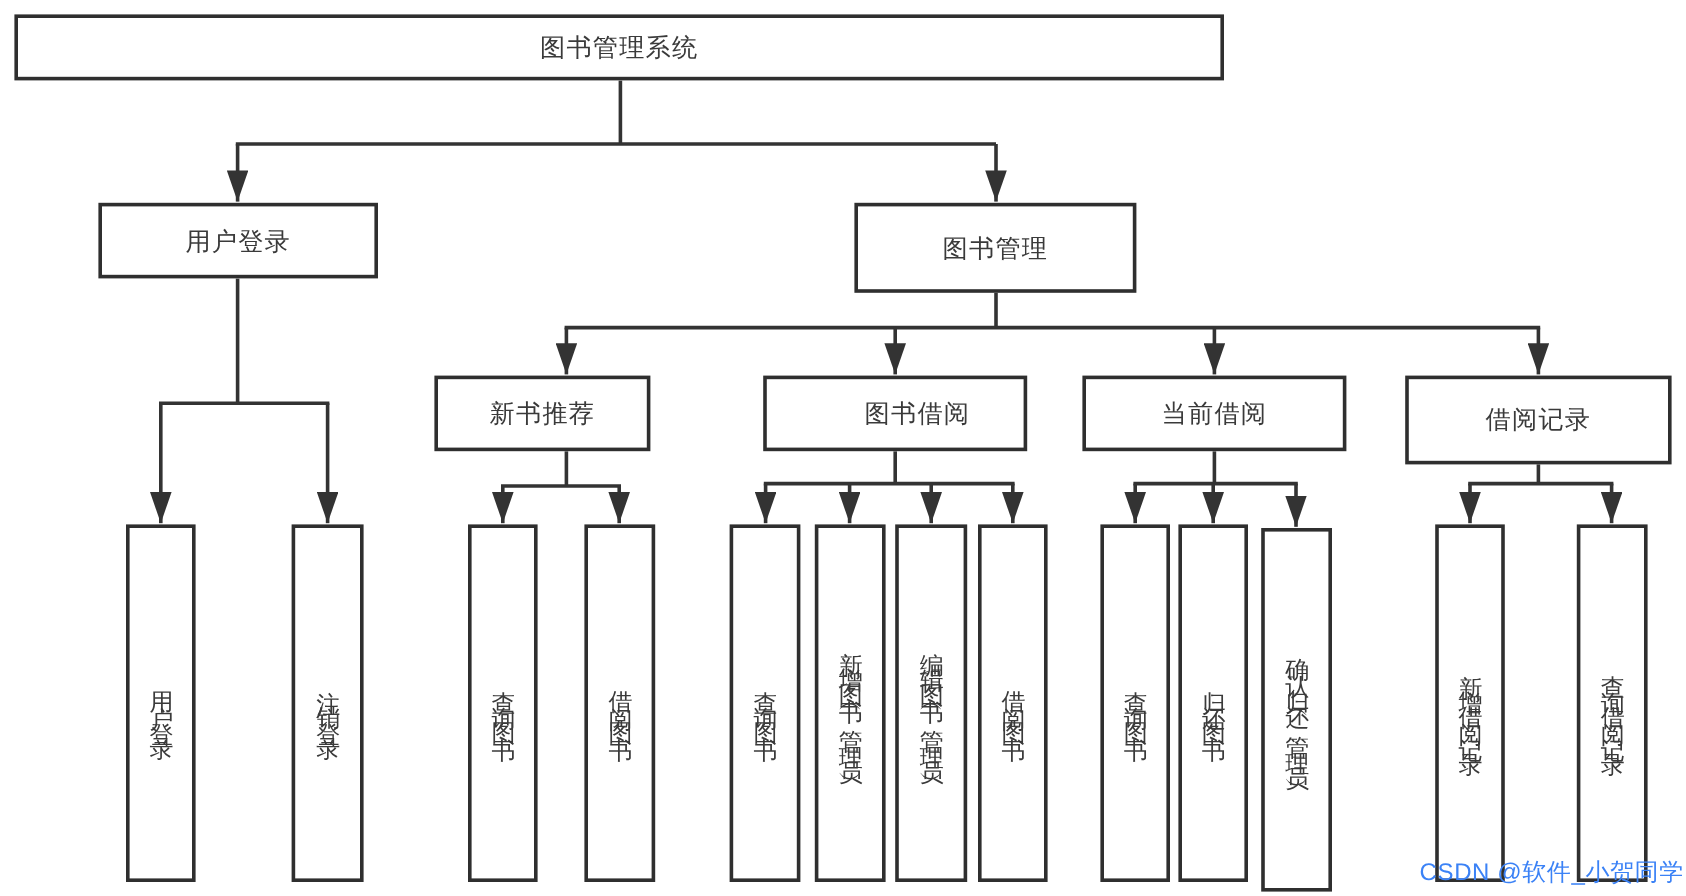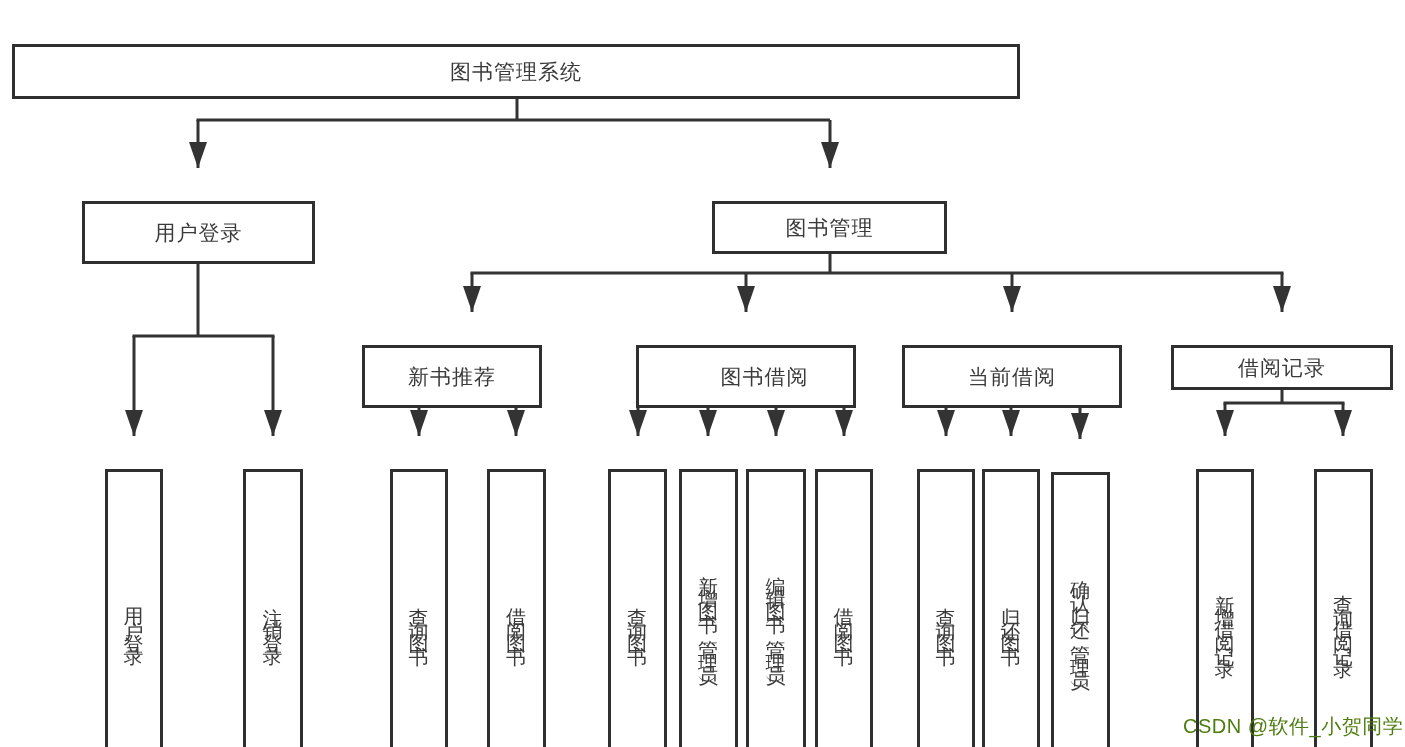--- a/index.html
+++ b/index.html
@@ -24,41 +24,40 @@
   .node {
     position: absolute;
     box-sizing: border-box;
     border: 3px solid #2f2f2f;
     background: #ffffff;
     color: #3a3a3a;
     display: flex;
     align-items: center;
     justify-content: center;
     z-index: 2;
-    margin-top: 32px;
   }
   .node.h {
     font-size: 21px;
     letter-spacing: 1px;
     white-space: nowrap;
   }
   .node.leaf .vtext {
     writing-mode: vertical-rl;
     text-orientation: mixed;
     font-size: 20px;
     line-height: 1;
     letter-spacing: 13px;
     white-space: nowrap;
   }
   .watermark {
     position: absolute;
     left: 1183px;
     top: 713px;
     font-size: 20px;
-    color: #4d7c0f;
+    color: #3b82f6;
     letter-spacing: 0.5px;
     z-index: 5;
     white-space: nowrap;
   }
 </style>
 </head>
 <body>
 
 <div class="canvas">
 
@@ -108,26 +107,26 @@
       <path d="M1282 376 V403"></path>
       <path d="M1223.5 403 H1344.5"></path>
       <path d="M1225 403 V436" marker-end="url(#arrow)"></path>
       <path d="M1343 403 V436" marker-end="url(#arrow)"></path>
     </g>
   </svg>
 
   <div class="node h" style="left:12px; top:12px; width:1008px; height:55px;">图书管理系统</div>
 
   <div class="node h" style="left:82px; top:169px; width:233px; height:63px;">用户登录</div>
-  <div class="node h" style="left:712px; top:169px; width:235px; height:53px;">图书管理</div>
+  <div class="node h" style="left:712px; top:169px; width:235px; height:75px;">图书管理</div>
 
   <div class="node h" style="left:362px; top:313px; width:180px; height:63px;">新书推荐</div>
   <div class="node h" style="left:636px; top:313px; width:220px; height:63px;padding-left:37px;">图书借阅</div>
   <div class="node h" style="left:902px; top:313px; width:220px; height:63px;">当前借阅</div>
-  <div class="node h" style="left:1171px; top:313px; width:222px; height:45px;">借阅记录</div>
+  <div class="node h" style="left:1171px; top:313px; width:222px; height:74px;">借阅记录</div>
 
   <div class="node leaf" style="left:105px; top:437px; width:58px; height:298px;">
     <span class="vtext">用户登录</span>
   </div>
   <div class="node leaf" style="left:243px; top:437px; width:60px; height:298px;">
     <span class="vtext">注销登录</span>
   </div>
 
   <div class="node leaf" style="left:390px; top:437px; width:58px; height:298px;">
     <span class="vtext">查询图书</span>

